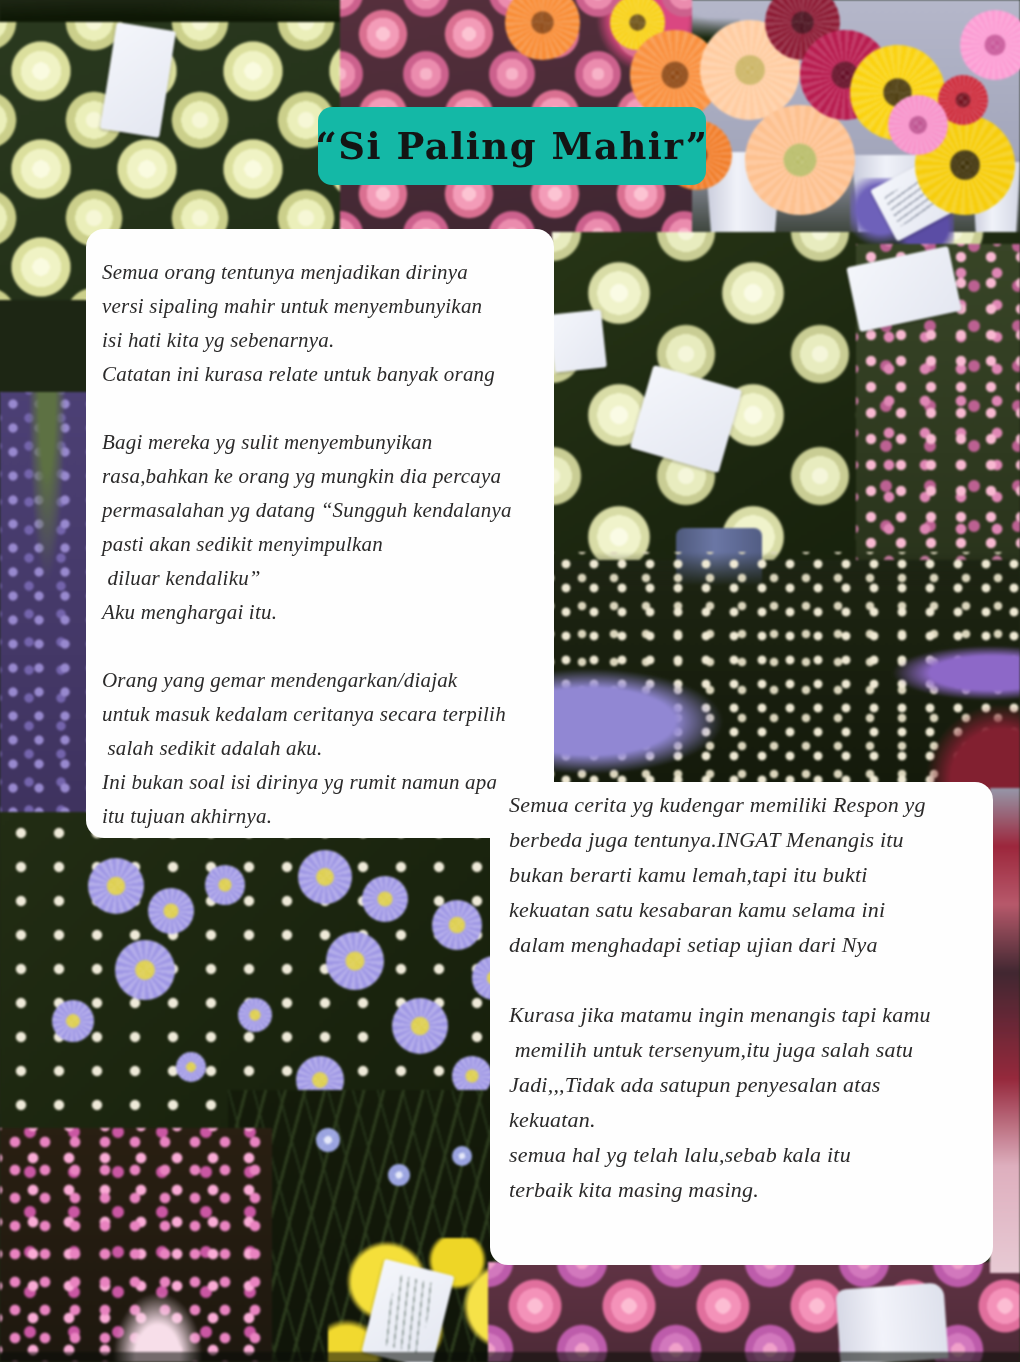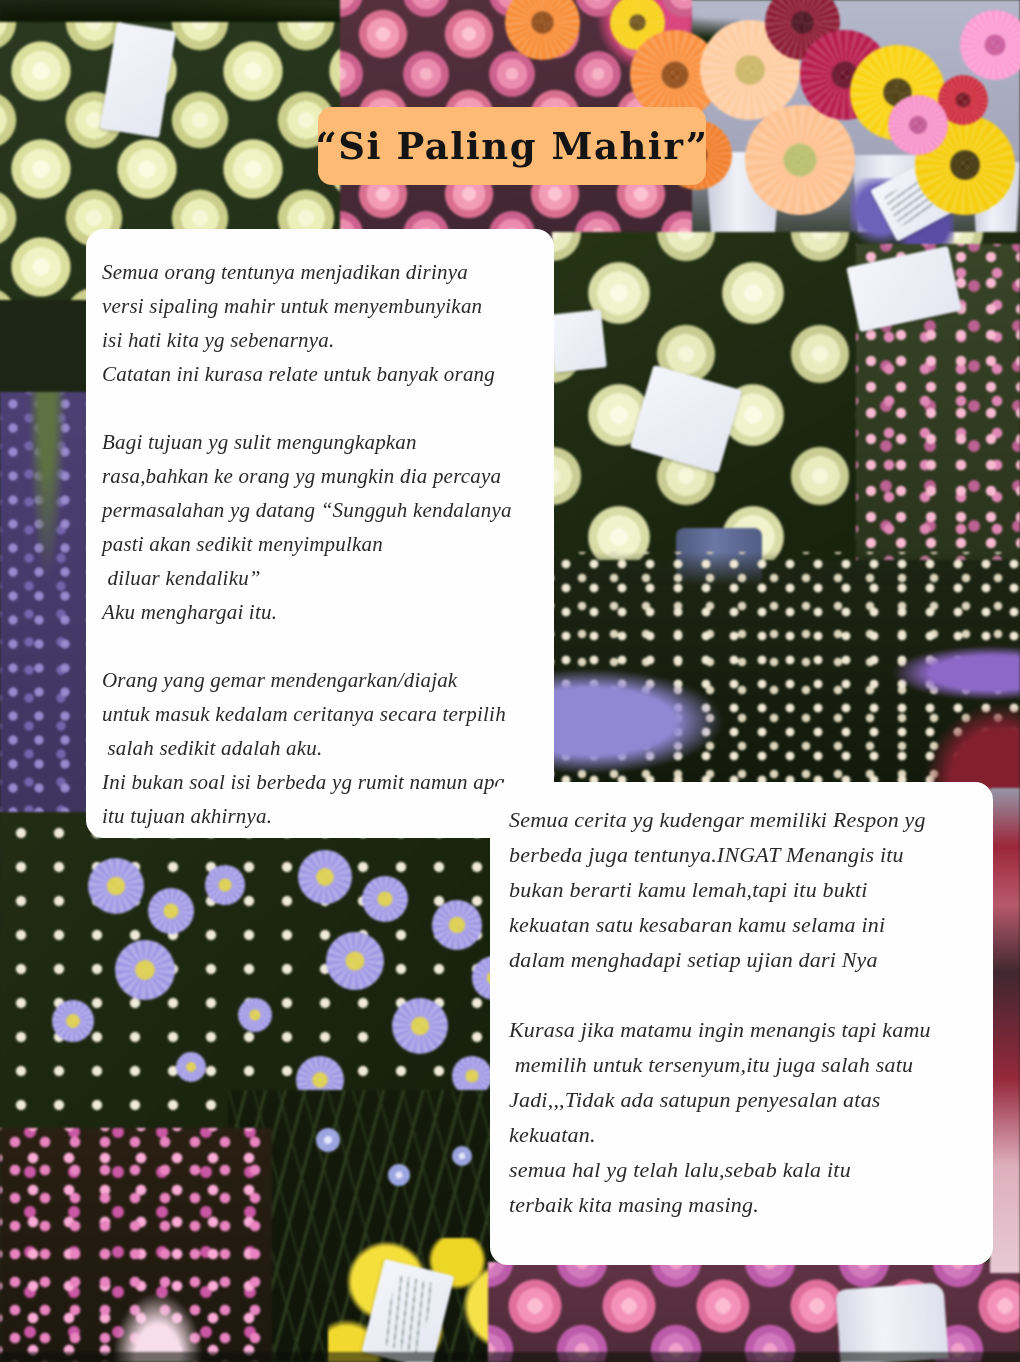--- a/index.html
+++ b/index.html
@@ -126,31 +126,31 @@
   .tag{position:absolute;background:linear-gradient(135deg,#f2f4f8 0%,#e2e5ee 100%);
     border-radius:3px;box-shadow:0 1px 3px rgba(0,0,0,0.35);}
   .tag.scribble::after{content:"";position:absolute;inset:20% 14%;
     background:repeating-linear-gradient(-8deg, rgba(0,0,0,0) 0px, rgba(0,0,0,0) 5px, rgba(70,80,100,0.5) 5px, rgba(70,80,100,0.5) 6.5px);}
   .tag.scribble-v::after{content:"";position:absolute;inset:12% 22%;
     background:repeating-linear-gradient(82deg, rgba(0,0,0,0) 0px, rgba(0,0,0,0) 6px, rgba(60,80,70,0.45) 6px, rgba(60,80,70,0.45) 7.5px);}
   #bottom-edge{left:0;top:1352px;width:1020px;height:10px;background:rgba(10,12,8,0.55);}
 
   
   .overlay{position:absolute;z-index:10;}
-  #title-card{left:318px;top:107px;width:388px;height:78px;background:#fdba74;border-radius:14px;
+  #title-card{left:318px;top:107px;width:388px;height:78px;background:#14b8a6;border-radius:14px;
     display:flex;align-items:center;justify-content:center;}
   #title-card .title-text{font-family:"DejaVu Serif",serif;font-weight:700;font-size:37px;
     letter-spacing:1.5px;color:#141414;white-space:pre;}
   .panel{background:#fefefe;border-radius:18px;overflow:hidden;color:#2b2a2a;}
   .panel .para + .para{margin-top:var(--lh);}
   .panel .text-line{font-style:italic;white-space:pre;line-height:var(--lh);font-size:var(--fs);
     letter-spacing:0.2px;}
   #panel-1{left:86px;top:229px;width:468px;height:609px;padding:26px 14px 0 16px;
     box-sizing:border-box;--lh:34px;--fs:21px;}
-  #panel-2{left:490px;top:782px;width:503px;height:483px;padding:20px 14px 0 19px;
+  #panel-2{left:490px;top:782px;width:503px;height:483px;padding:5px 14px 0 19px;
     box-sizing:border-box;--lh:35px;--fs:22px;}
 </style>
 </head>
 <body>
 
 <div class="photo">
   <div class="photo-el" id="wall"></div>
   <div class="photo-el" id="foliage-top"></div>
   <div class="photo-el" id="cream-tl"></div>
   <div class="photo-el" id="pink-top"></div>
@@ -225,32 +225,32 @@
 </div>
 
 <div class="overlay panel" id="panel-1">
   <div class="para">
       <div class="text-line">Semua orang tentunya menjadikan dirinya</div>
       <div class="text-line">versi sipaling mahir untuk menyembunyikan</div>
       <div class="text-line">isi hati kita yg sebenarnya.</div>
       <div class="text-line">Catatan ini kurasa relate untuk banyak orang</div>
     </div>
   <div class="para">
-      <div class="text-line">Bagi tujuan yg sulit mengungkapkan</div>
+      <div class="text-line">Bagi mereka yg sulit menyembunyikan</div>
       <div class="text-line">rasa,bahkan ke orang yg mungkin dia percaya</div>
       <div class="text-line">permasalahan yg datang “Sungguh kendalanya</div>
       <div class="text-line">pasti akan sedikit menyimpulkan</div>
       <div class="text-line"> diluar kendaliku”</div>
       <div class="text-line">Aku menghargai itu.</div>
     </div>
   <div class="para">
       <div class="text-line">Orang yang gemar mendengarkan/diajak</div>
       <div class="text-line">untuk masuk kedalam ceritanya secara terpilih</div>
       <div class="text-line"> salah sedikit adalah aku.</div>
-      <div class="text-line">Ini bukan soal isi berbeda yg rumit namun apa</div>
+      <div class="text-line">Ini bukan soal isi dirinya yg rumit namun apa</div>
       <div class="text-line">itu tujuan akhirnya.</div>
     </div>
 </div>
 
 <div class="overlay panel" id="panel-2">
   <div class="para">
       <div class="text-line">Semua cerita yg kudengar memiliki Respon yg</div>
       <div class="text-line">berbeda juga tentunya.INGAT Menangis itu</div>
       <div class="text-line">bukan berarti kamu lemah,tapi itu bukti</div>
       <div class="text-line">kekuatan satu kesabaran kamu selama ini</div>

